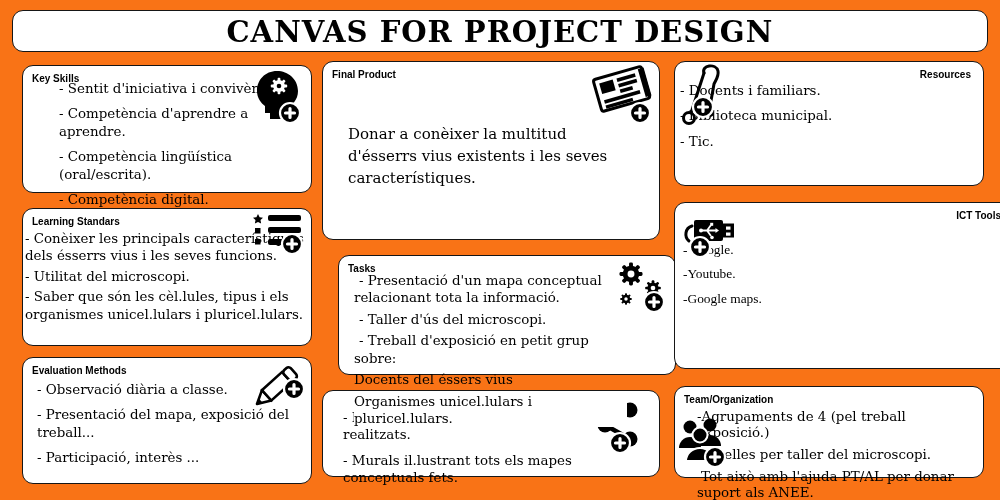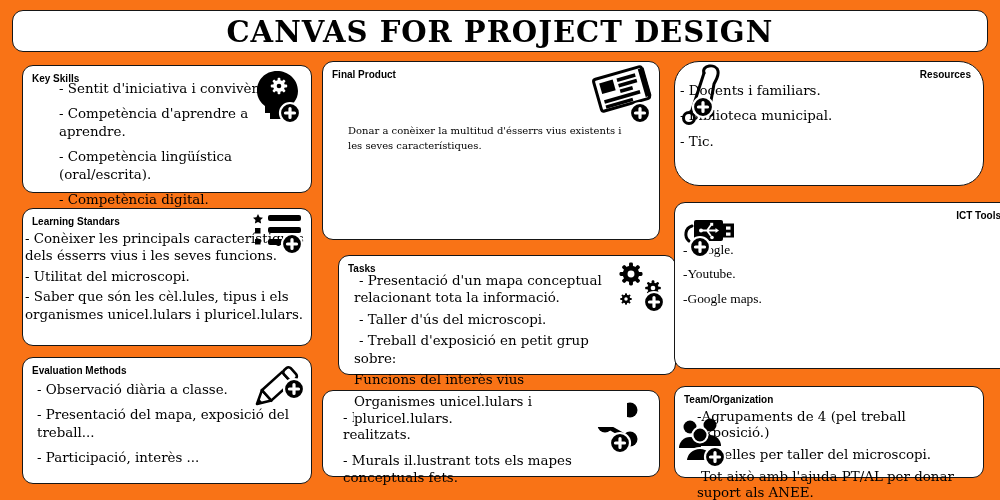--- a/index.html
+++ b/index.html
@@ -36,38 +36,38 @@
   #learning-standards .items { margin-top:3px; padding-left:2px; padding-right:4px; }
   #learning-standards .item { margin-bottom:3px; }
 
   
   #evaluation-methods { left:22px; top:357px; width:290px; height:127px; }
   #evaluation-methods .items { margin-top:5px; padding-left:14px; padding-right:8px; }
   #evaluation-methods .item { margin-bottom:8px; }
 
   
   #final-product { left:322px; top:61px; width:338px; height:179px; }
-  #final-product .body-text { margin:44px 24px 0 25px; font-size:10px; line-height:1.45; }
+  #final-product .body-text { margin:44px 24px 0 25px; font-size:15px; line-height:1.45; }
 
   
   #tasks { left:322px; top:255px; width:338px; height:120px; overflow:visible; }
   #tasks .items { margin-top:-2px; padding-left:15px; padding-right:48px; }
   #tasks .item { margin-bottom:4px; }
   #tasks .item.dashed { text-indent:5px; padding-left:0; }
   #tasks .item.plain { text-indent:0; }
   #tasks .item.overlabel { position:relative; z-index:2; background:#fff;
                            display:inline-block; padding-right:6px; }
 
   
   #diffusion { left:322px; top:390px; width:338px; height:87px; }
   #diffusion .items { margin-top:18px; padding-left:20px; padding-right:64px; }
   #diffusion .item { margin-bottom:8px; }
 
   
-  #resources { left:674px; top:61px; width:310px; height:125px;border-radius:25px; }
+  #resources { left:674px; top:61px; width:310px; height:125px; }
   #resources .items { margin-top:2px; padding-left:5px; padding-right:8px; }
   #resources .item { margin-bottom:8px; }
 
   
   #ict-tools { left:674px; top:202px; width:340px; height:167px; }
   #ict-tools .items { margin-top:20px; padding-left:8px; padding-right:8px;font-family:Liberation Serif, serif; }
   #ict-tools .item { margin-bottom:7px; }
 
   
   #team-organization { left:674px; top:386px; width:310px; height:92px; }
@@ -182,21 +182,21 @@
       </g>
     </svg>
   </div>
 
   <div class="card overflow" id="tasks">
     <div class="card-title">Tasks</div>
     <div class="items">
       <div class="item dashed">- Presentació d'un mapa conceptual relacionant tota la informació.</div>
       <div class="item dashed">- Taller d'ús del microscopi.</div>
       <div class="item dashed">- Treball d'exposició en petit grup sobre:</div>
-      <div class="item plain">Funcions del interès vius</div>
+      <div class="item plain">Docents del éssers vius</div>
       <div class="item plain overlabel">Organismes unicel.lulars i pluricel.lulars.</div>
     </div>
     <svg class="icon" style="right:6px; top:2px" width="60" height="58" viewBox="0 0 60 58">
       <g transform="translate(22,16) scale(1.15)">
         <use href="#gear8" fill="#000"></use>
           <circle r="3" fill="#fff"></circle>
       </g>
       <g transform="translate(44,30) scale(0.78)">
         <use href="#gear8" fill="#000"></use>
           <circle r="3" fill="#fff"></circle>

